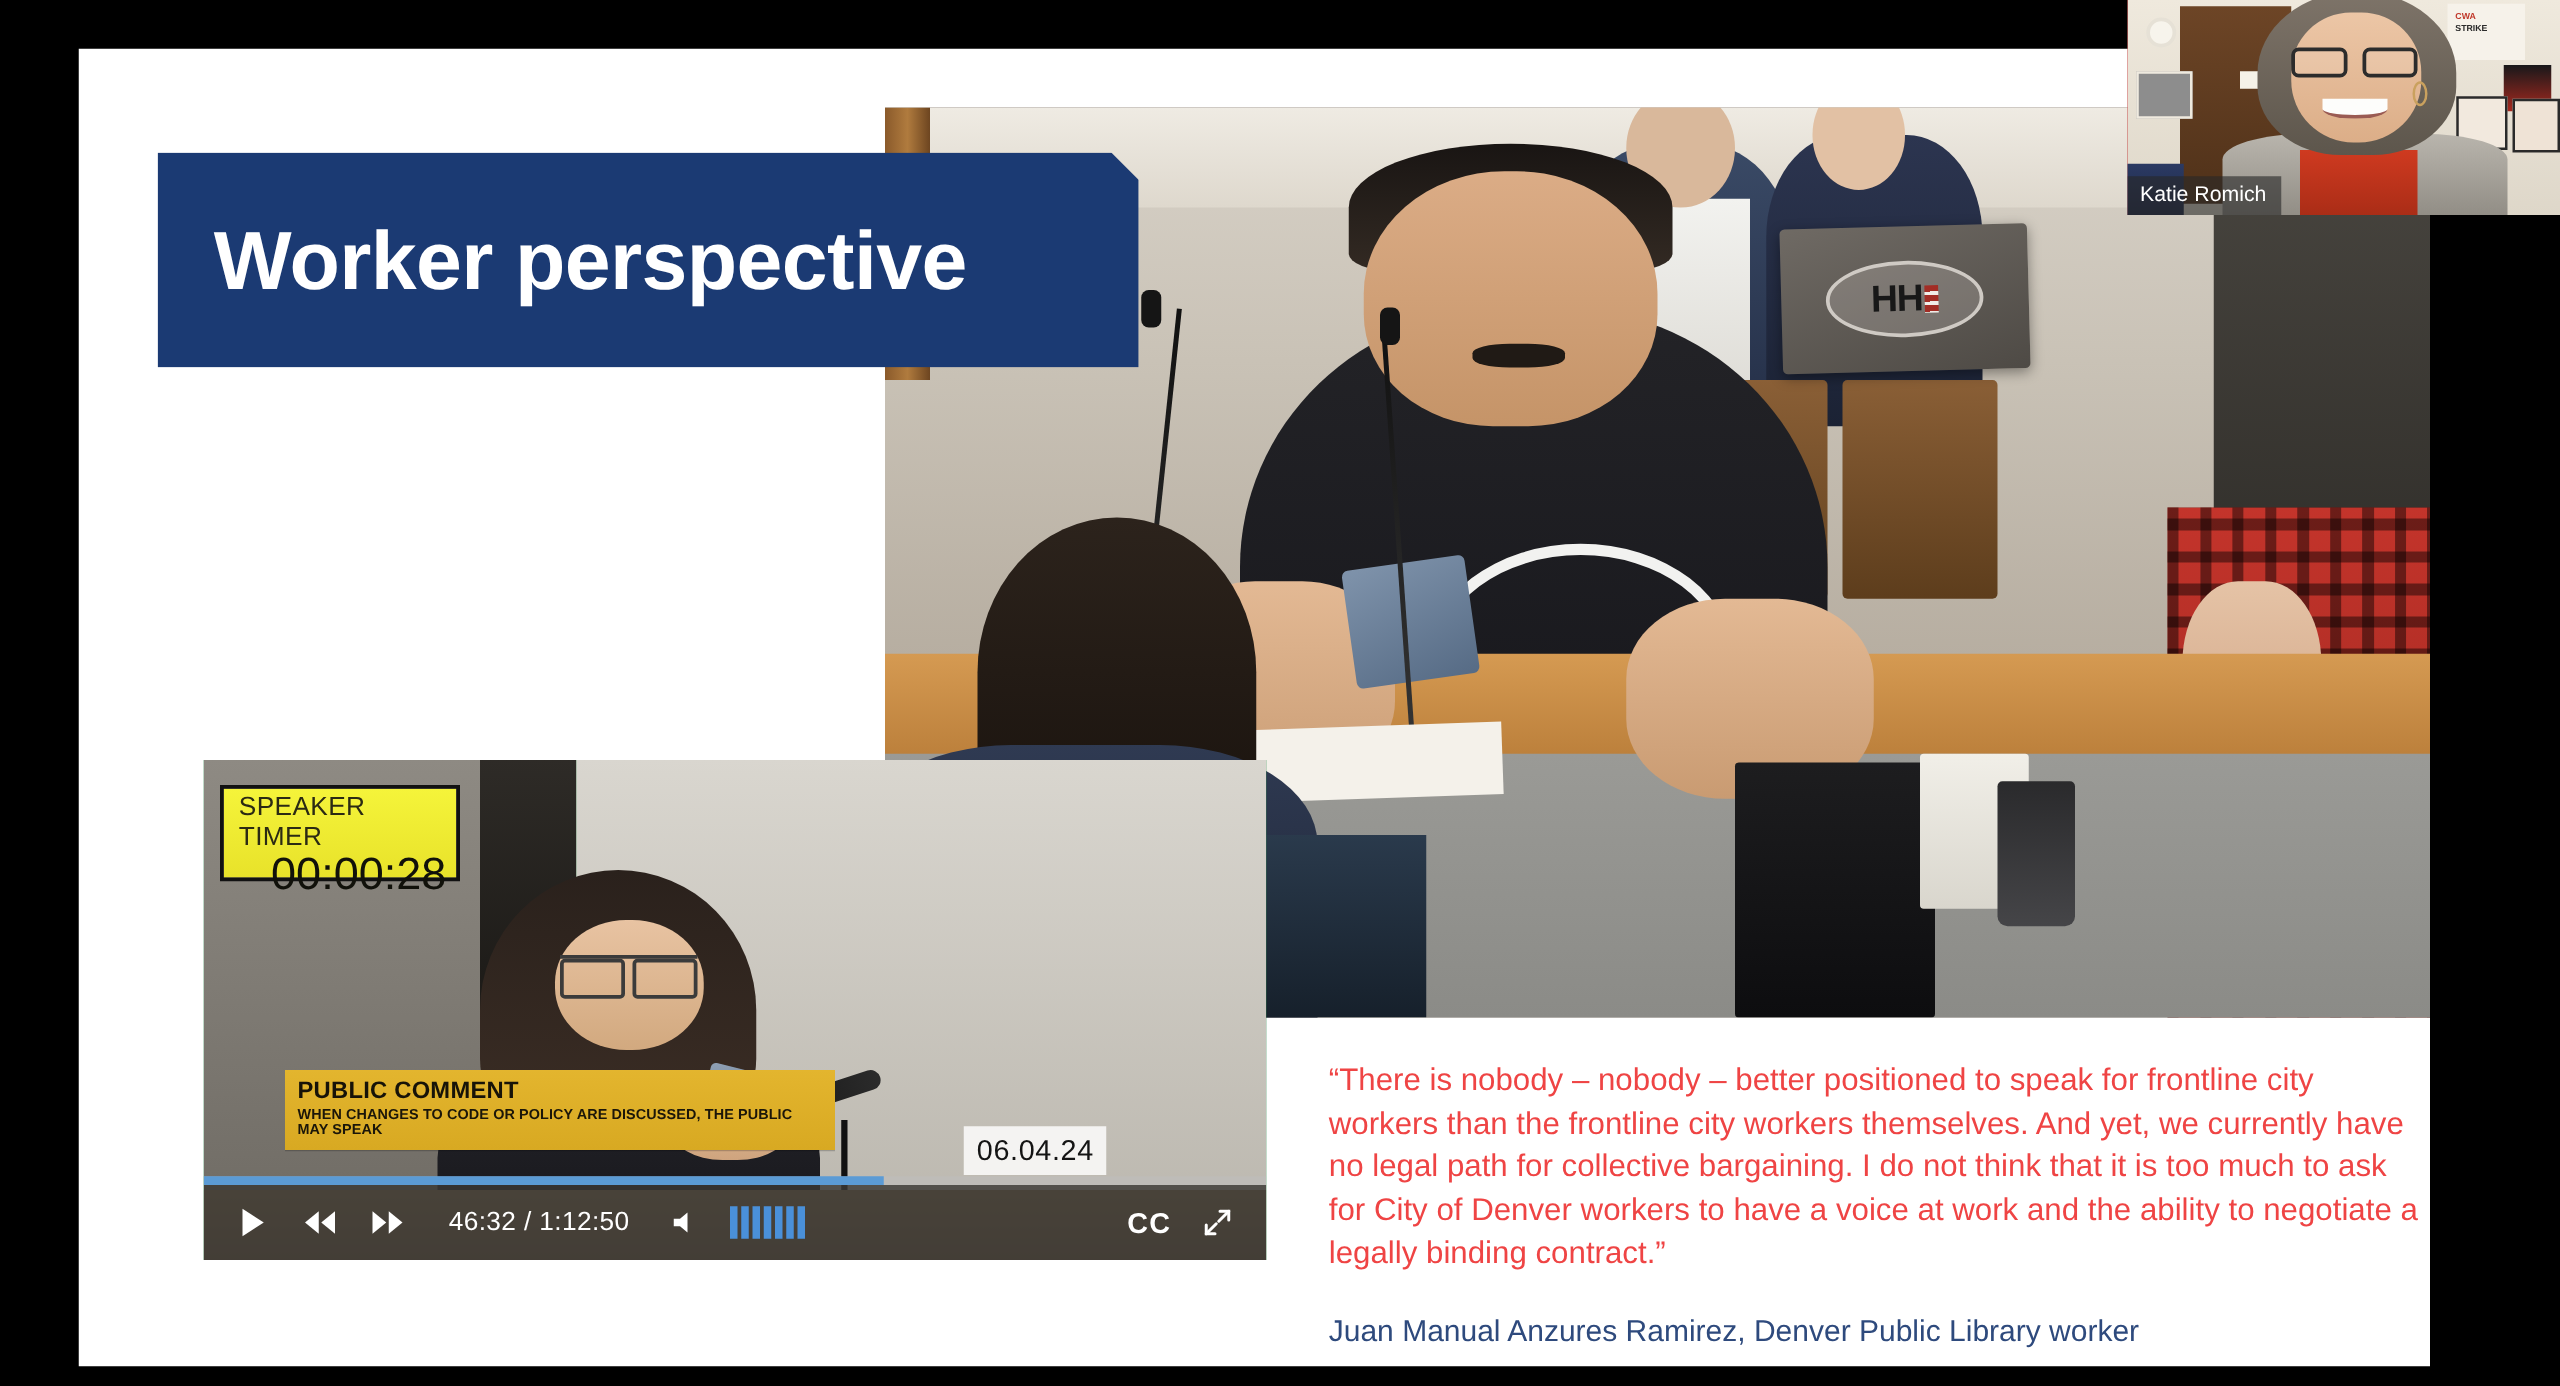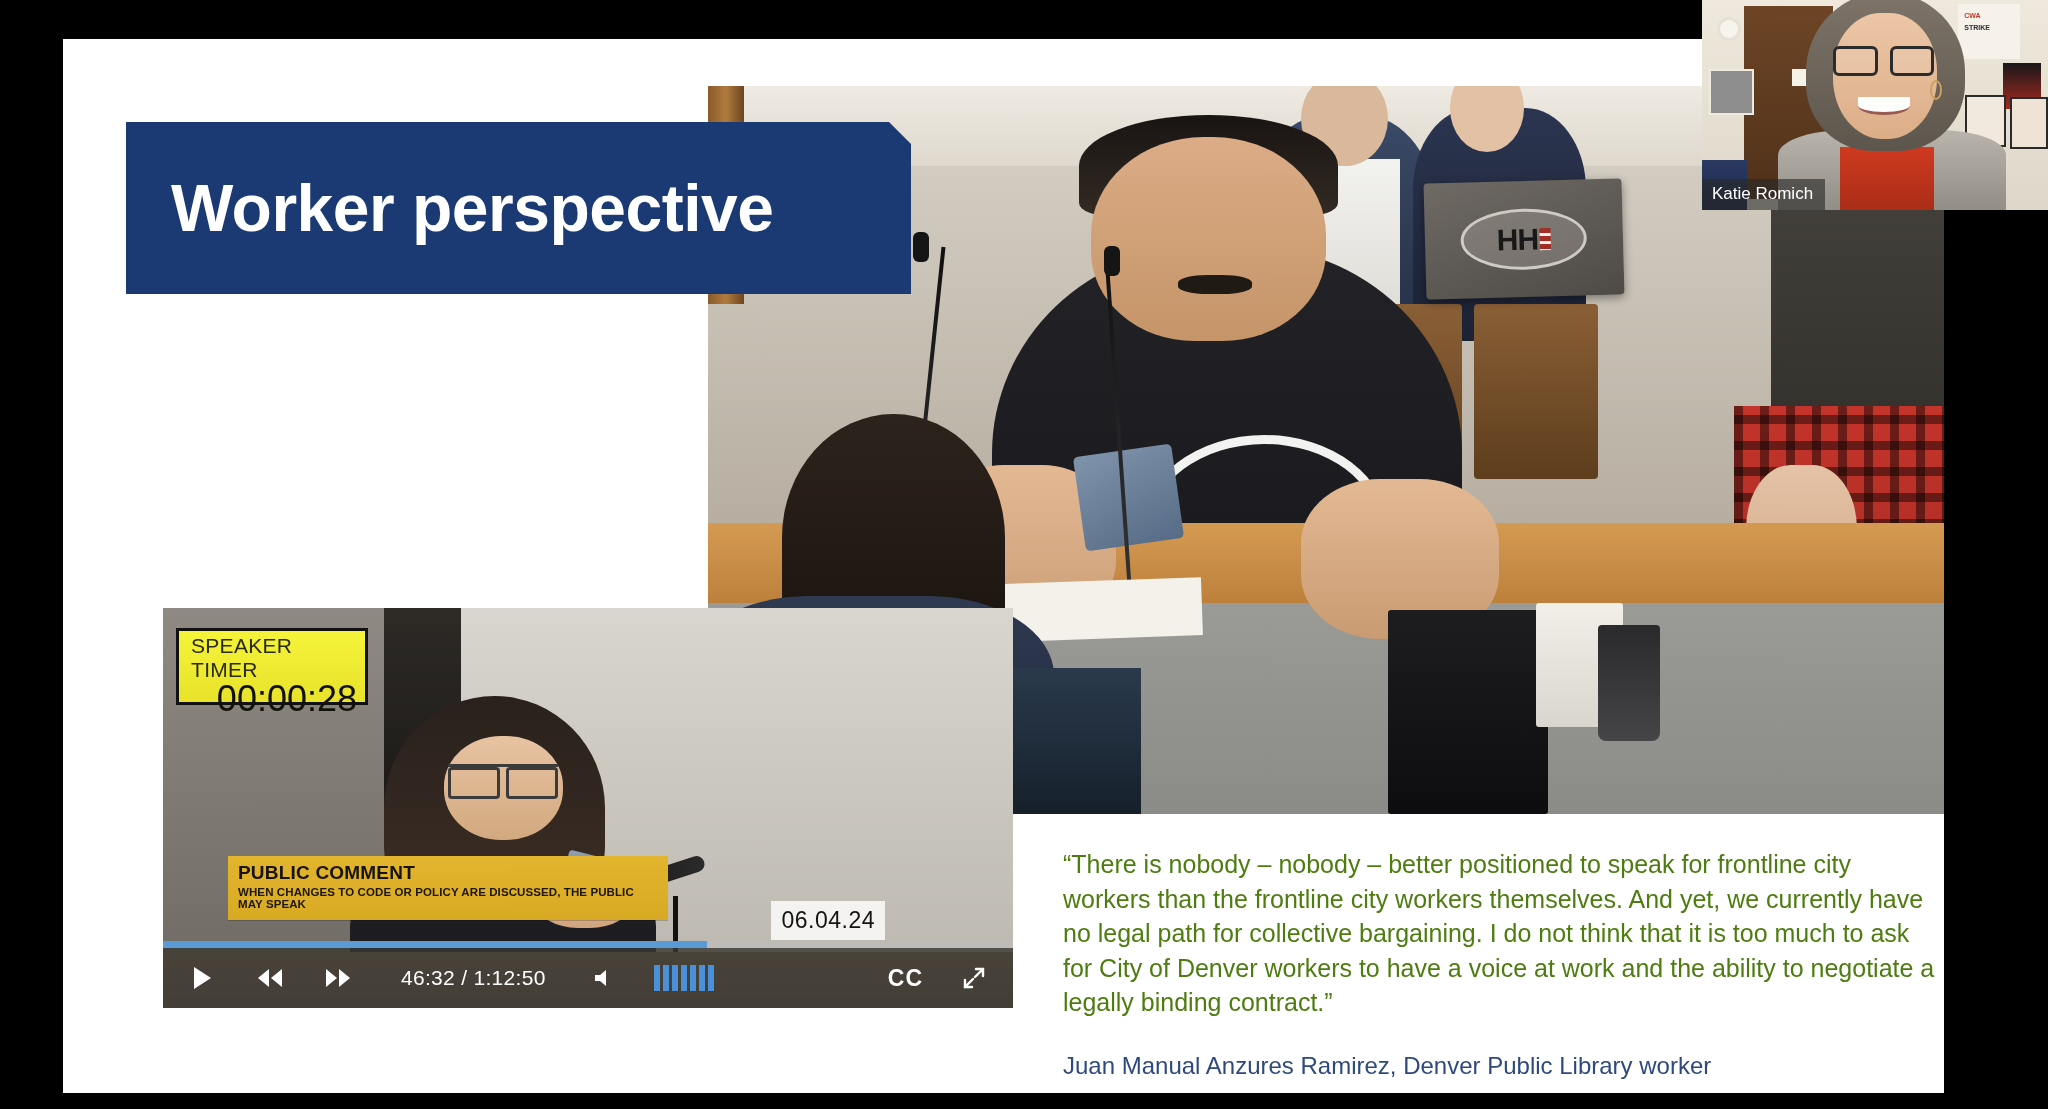--- a/index.html
+++ b/index.html
@@ -220,47 +220,47 @@
 
   
   #vp-progress {
     position:absolute; left:0; bottom:60px; width:100%; height:7px;
     background: rgba(190,190,190,.55); z-index: 8;
   }
   #vp-progress .fill { height:100%; background:#5b9bd5; }
   #vp-controls {
     position:absolute; left:0; bottom:0; width:100%; height:60px;
     background: rgba(58,56,52,.82);
-    display:flex; align-items:center; gap:34px; padding: 0 22px;
+    display:flex; align-items:center; gap:20px; padding: 0 22px;
     z-index: 8; color:#fff;
   }
   #vp-controls .ctl { display:flex; align-items:center; justify-content:center;
     width: 34px; height: 34px; cursor:pointer; }
   #vp-controls .time { font-size: 21px; letter-spacing:0.3px; margin: 0 6px 0 12px; white-space:nowrap; }
   #vp-controls .spacer { flex: 1; }
   #vp-controls .cc { font-size: 23px; font-weight: bold; letter-spacing:1px; }
   .vol-bars { display:flex; align-items:flex-end; gap:3px; height: 26px; }
   .vol-bars i { display:block; width:6px; height:100%; background:#4a90d9; }
 
   
   #quote-block {
     position:absolute; left: 1000px; top: 808px;
     width: 880px; z-index: 4;
   }
   #quote-block .quote-text {
-    color:#4d7c0f; font-size: 25px; line-height: 34.5px;
+    color:#ef4444; font-size: 25px; line-height: 34.5px;
     font-family: "Liberation Sans", sans-serif;
   }
   #quote-block .quote-attrib {
     color:#2e4a7d; font-size: 24px; margin-top: 32px;
   }
 
   
   #participant-tile {
-    position:absolute; left: 1702px; top: 0; width: 346px; height: 210px;
+    position:absolute; left: 1702px; top: 0; width: 346px; height: 172px;
     overflow:hidden; background:#b91c1c; z-index: 10;
   }
   .pt-wall { position:absolute; left:0; top:0; width:100%; height:100%;
     background: linear-gradient(180deg,#efe9dd,#ded7c9); }
   .pt-door { position:absolute; left:12%; top:3%; width:26%; height:92%;
     background: linear-gradient(180deg,#6d4526,#4f3119); }
   .pt-door-note { position:absolute; left:26%; top:33%; width:5%; height:8%;
     background:#f5f2e8; }
   .pt-clock { position:absolute; left:4.4%; top:8%; width:24px; height:24px;
     border:3px solid #e6e1d6; border-radius:50%; background:#f7f4ec; }

